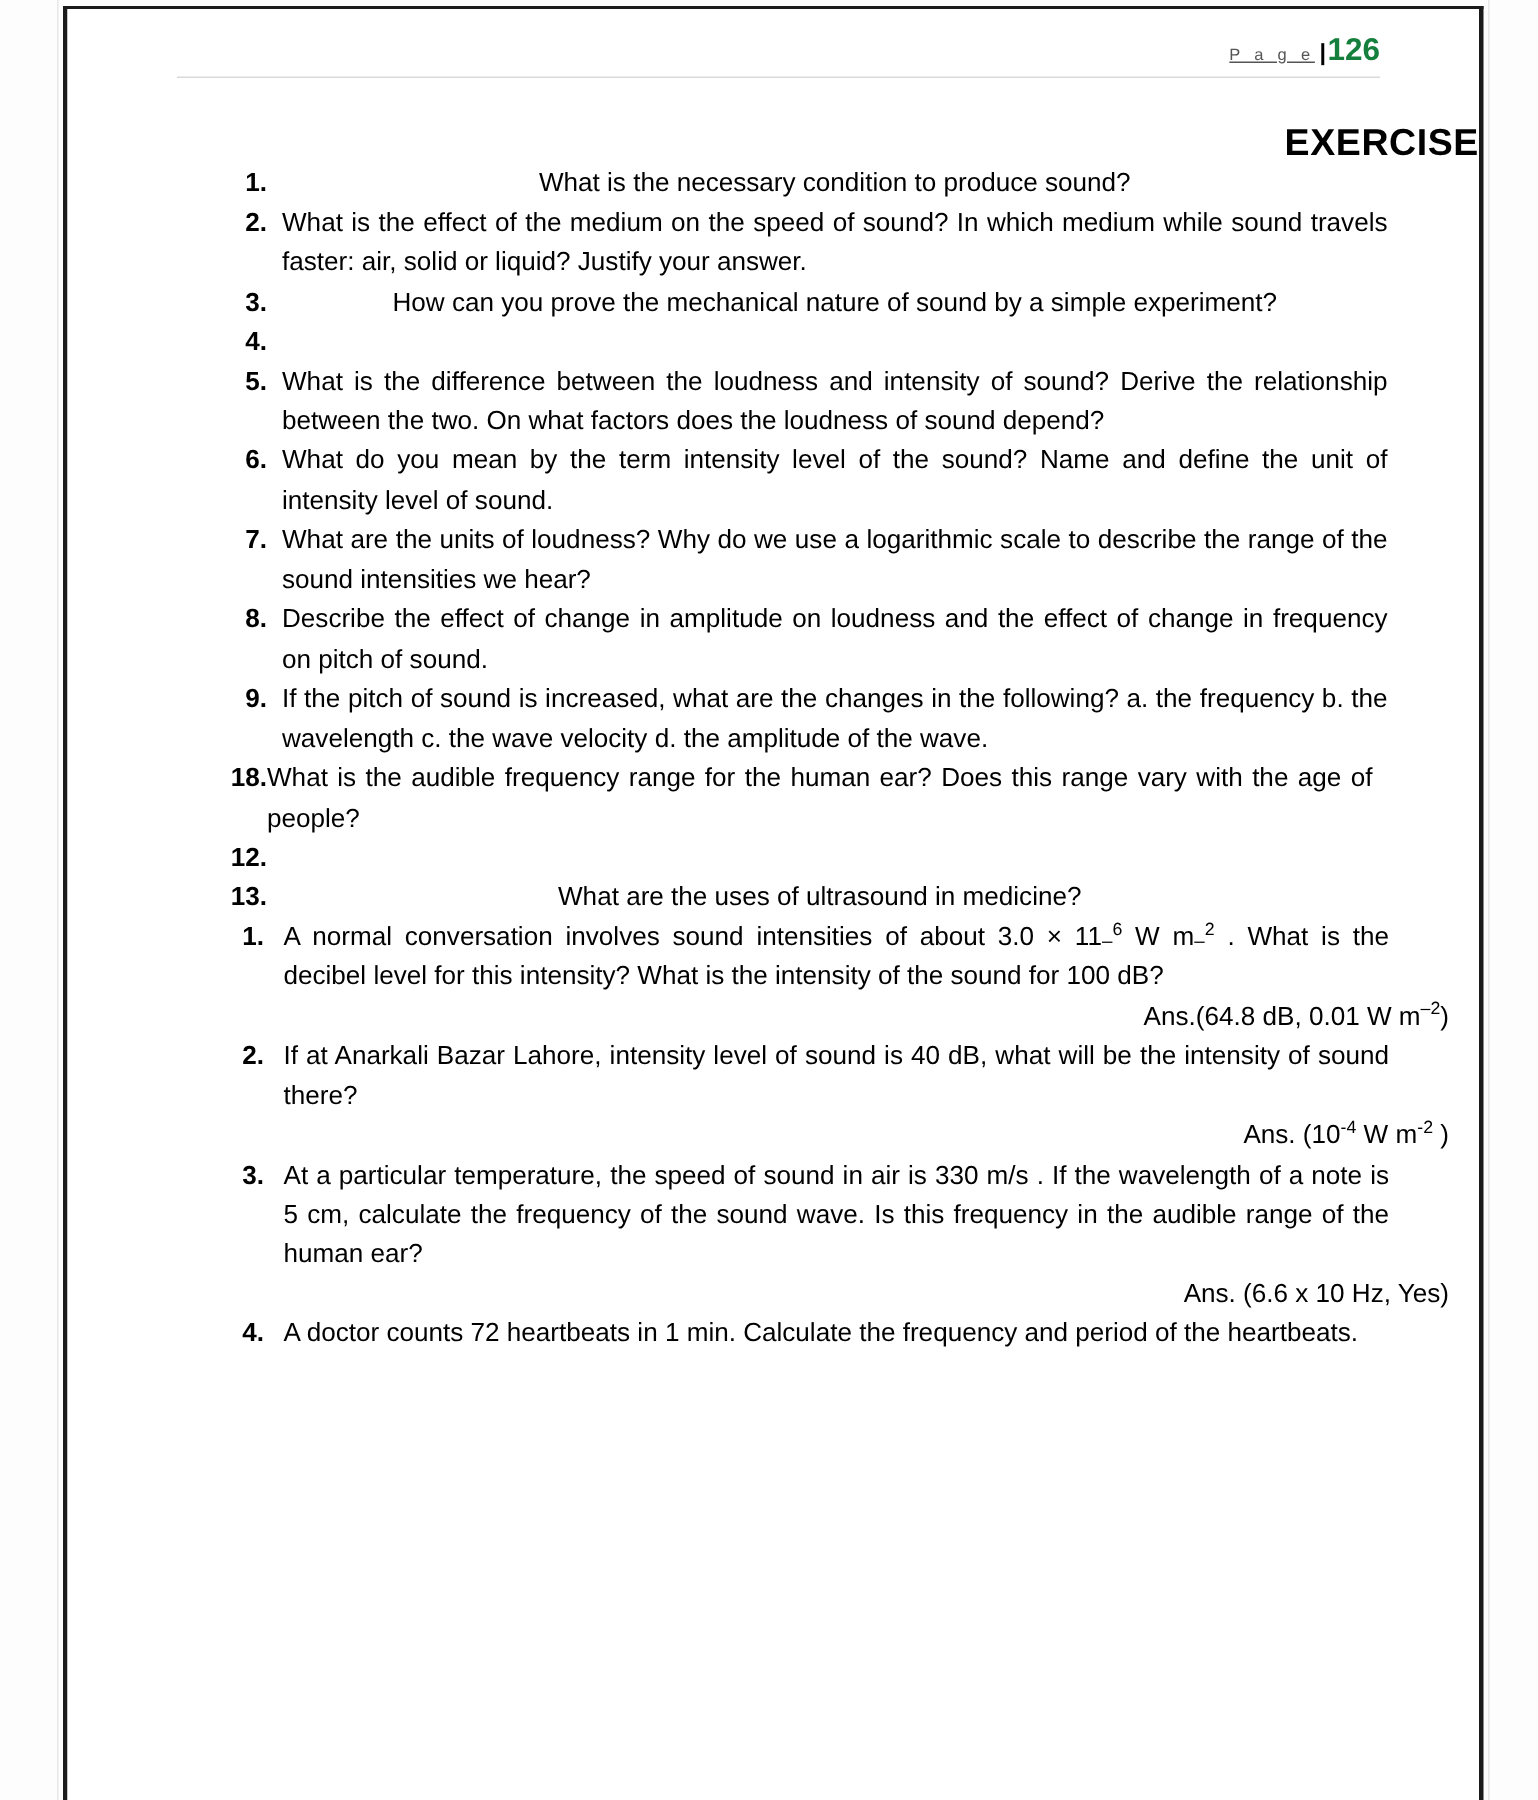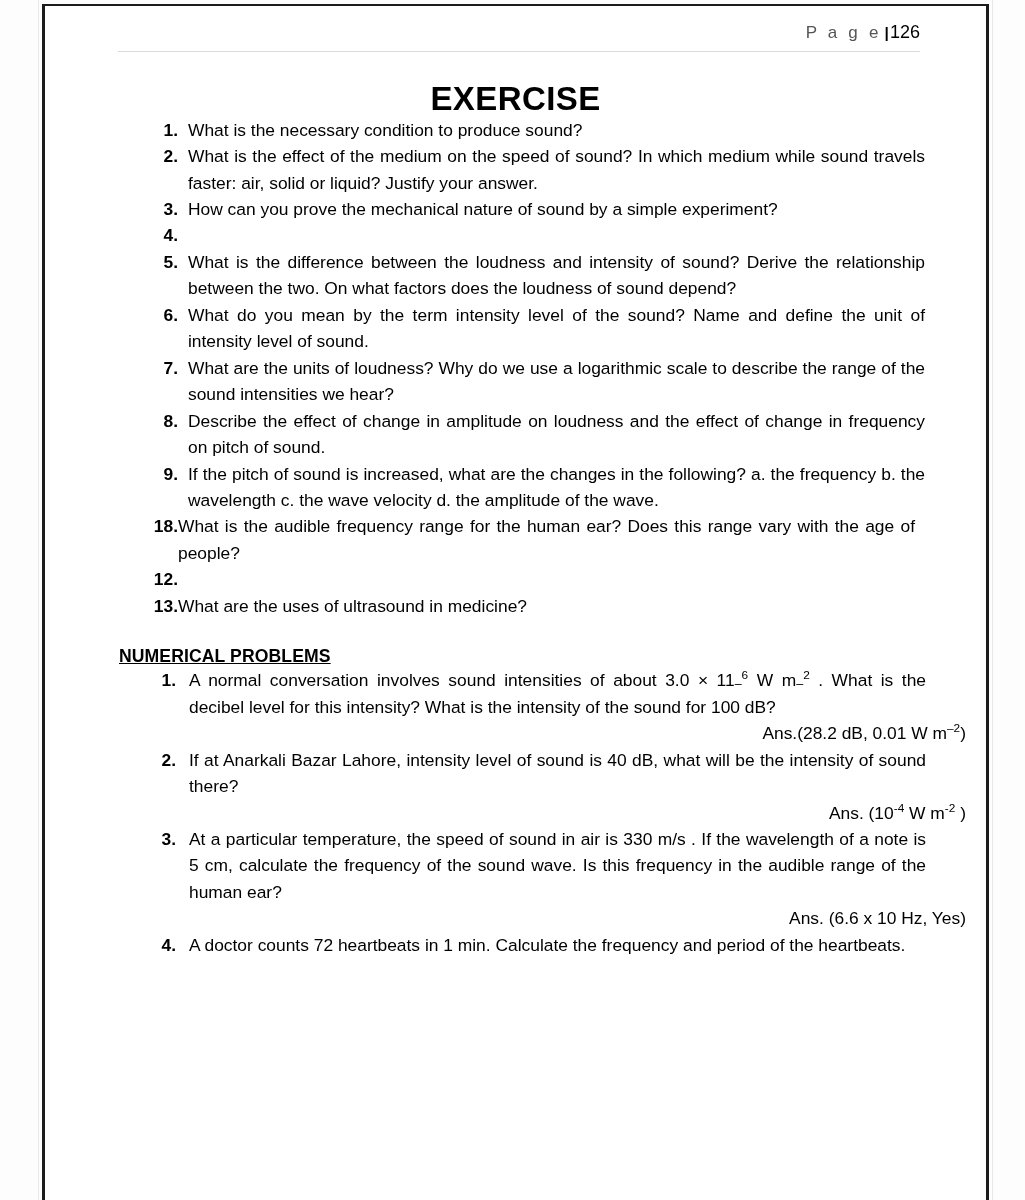--- a/index.html
+++ b/index.html
@@ -78,52 +78,53 @@
   .page-header {
     position: absolute;
     right: 66px;
     top: 16px;
     font-size: 15.5px;
     white-space: nowrap;
   }
   .page-header .pg-word {
     letter-spacing: 3.2px;
     color: #555555;
-    font-size: 17px;
+    font-size: 11px;
+    text-decoration: underline;
   }
   .page-header .pg-bar {
     font-weight: bold;
     color: #000000;
     margin: 0 1px 0 3px;
   }
   .page-header .pg-num {
-    font-weight: normal;
-    color: #000000;
-    font-size: 18px;
+    font-weight: bold;
+    color: #15803d;
+    font-size: 21px;
   }
   .header-rule {
     position: absolute;
     left: 73px;
     top: 45px;
     width: 802px;
     height: 1px;
     background: #d9d9d9;
   }
 
   
   .content {
     position: absolute;
     left: 0;
     top: 0;
     width: 941px;
   }
 
   .section-title {
-    text-align: center;
-    font-size: 33px;
+    text-align: right;
+    font-size: 25px;
     font-weight: bold;
     letter-spacing: 0.4px;
     margin: 76px 0 0 0;
     padding: 0;
     line-height: 1.05;
   }
 
   ol.qlist {
     list-style: none;
     margin: 0;
@@ -157,21 +158,21 @@
   }
   .exercise-list .q-text {
     padding-left: 10px;
     max-width: 737px;
   }
   
   .exercise-list .q-row.wide .q-text {
     padding-left: 0px;
   }
   .q-text.nojust {
-    text-align: left;
+    text-align: center;
   }
 
   .subsection-title {
     font-size: 17.6px;
     font-weight: bold;
     text-decoration: underline;
     margin: 27px 0 0 74px;
     letter-spacing: 0.1px;
   }
 
@@ -276,29 +277,28 @@
         </li>
         <li class="q-row wide">
           <span class="q-num">12.</span>
         </li>
         <li class="q-row wide">
           <span class="q-num">13.</span>
           <span class="q-text nojust">What are the uses of ultrasound in medicine?</span>
         </li>
       </ol>
 
-      <div class="subsection-title">NUMERICAL PROBLEMS</div>
 
       <ol class="qlist numerical-list">
 
         <li class="q-row">
           <span class="q-num">1.</span>
           <span class="q-text"><span>A normal conversation involves sound intensities of about 3.0 × 11</span><span class="lowdash">–</span><sup>6</sup><span> W m</span><span class="lowdash">–</span><sup>2</sup><span> . What is the decibel level for this intensity? What is the intensity of the sound for 100 dB?</span></span>
         </li>
-        <li class="answer-line"><span>Ans.(28.2 dB, 0.01 W m</span><span class="supneg">–</span><sup>2</sup><span>)</span></li>
+        <li class="answer-line"><span>Ans.(64.8 dB, 0.01 W m</span><span class="supneg">–</span><sup>2</sup><span>)</span></li>
 
         <li class="q-row">
           <span class="q-num">2.</span>
           <span class="q-text">If at Anarkali Bazar Lahore, intensity level of sound is 40 dB, what will be the intensity of sound there?</span>
         </li>
         <li class="answer-line"><span>Ans. (10</span><sup>-</sup><sup>4</sup><span> W m</span><sup>-</sup><sup>2</sup><span> )</span></li>
 
         <li class="q-row">
           <span class="q-num">3.</span>
           <span class="q-text">At a particular temperature, the speed of sound in air is 330 m/s . If the wavelength of a note is 5 cm, calculate the frequency of the sound wave. Is this frequency in the audible range of the human ear?</span>

